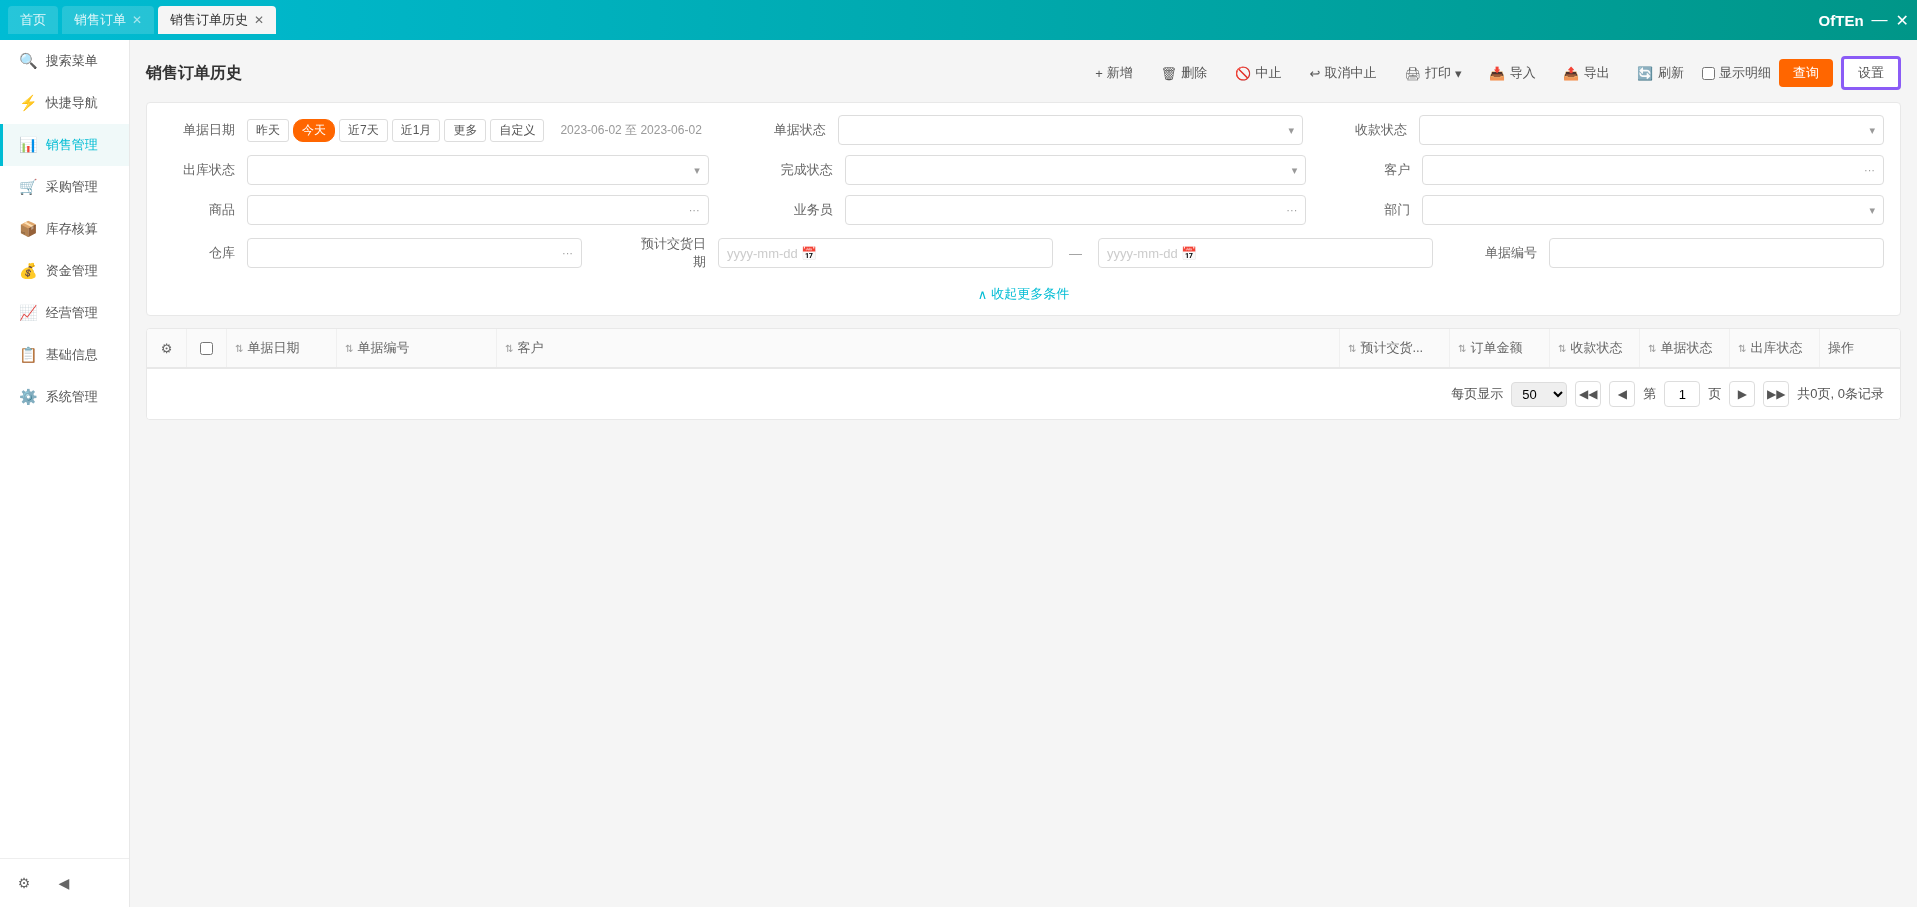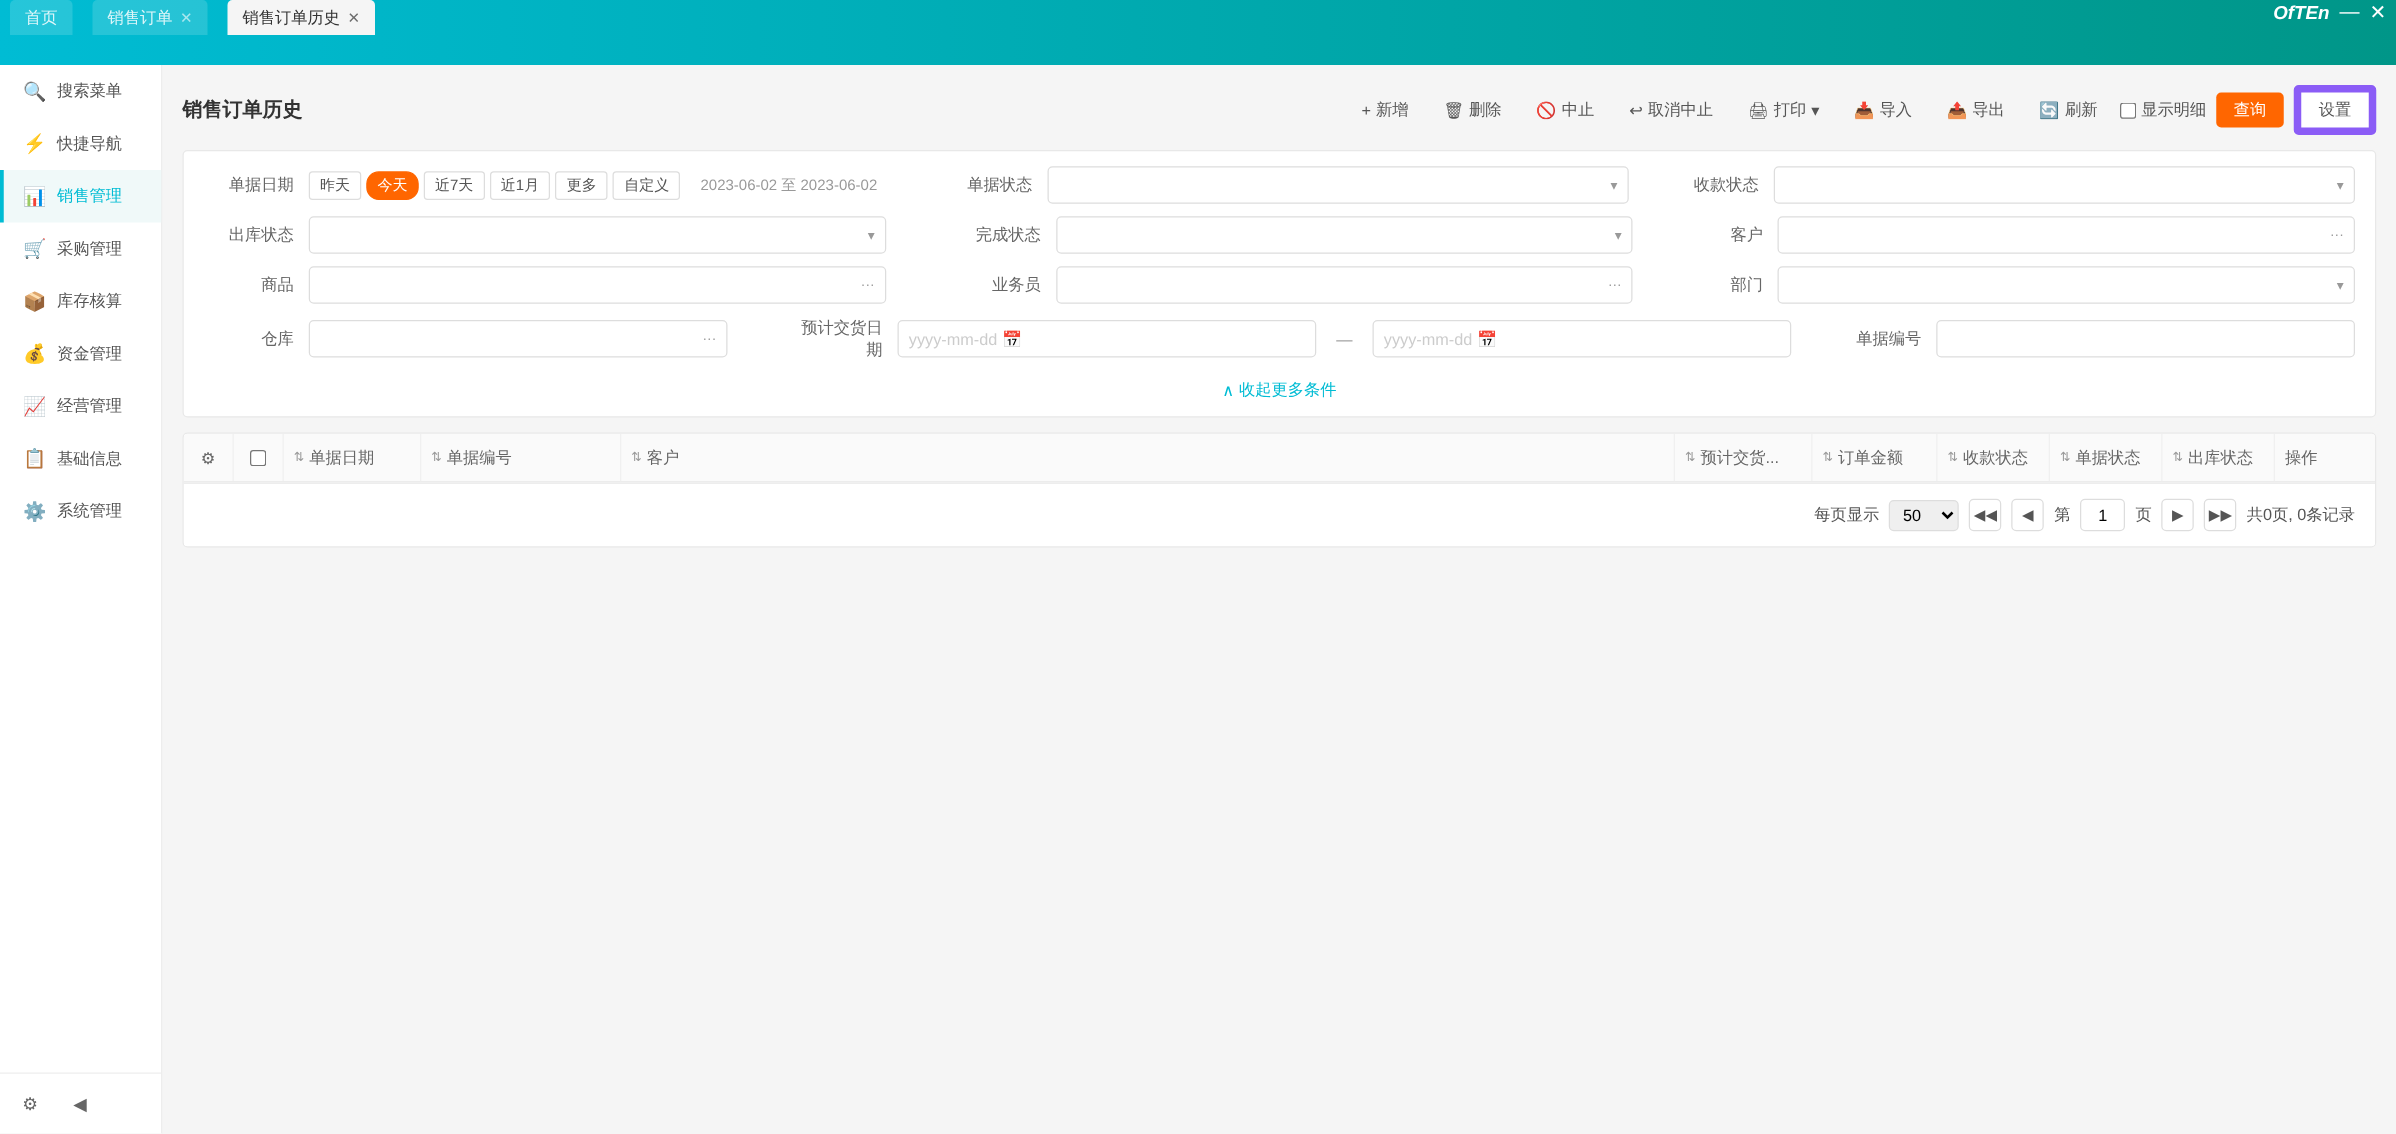--- a/index.html
+++ b/index.html
@@ -1,25 +1,25 @@
 <!DOCTYPE html>
 <html><head>
   <meta charset="utf-8">
   <style>
     * { box-sizing: border-box; margin: 0; padding: 0; }
     body { font-family: 'Microsoft YaHei', Arial, sans-serif; font-size: 13px; background: #f5f5f5; display: flex; flex-direction: column; height: 100vh; overflow: hidden; }
 
     
     .top-bar {
-      height: 52px;
+      height: 40px;
       background: linear-gradient(to right, #00bcd4, #009688);
       display: flex;
-      align-items: flex-start;
+      align-items: center;
       padding: 0 8px;
-      gap: 16px;
+      gap: 4px;
       flex-shrink: 0;
     }
     .tab-item {
       height: 28px;
       padding: 0 12px;
       border-radius: 4px 4px 0 0;
       display: flex;
       align-items: center;
       gap: 6px;
       cursor: pointer;
@@ -134,21 +134,21 @@
       color: white;
       border: none;
       border-radius: 4px;
       padding: 5px 14px;
       cursor: pointer;
       font-size: 13px;
     }
     .toolbar-btn-set {
       background: white;
       color: #555;
-      border: 6px solid #8b5cf6;
+      border: 3px solid #8b5cf6;
       border-radius: 4px;
       padding: 5px 14px;
       cursor: pointer;
       font-size: 13px;
     }
     .checkbox-label {
       display: flex;
       align-items: center;
       gap: 4px;
       font-size: 13px;
@@ -364,21 +364,21 @@
   </div>
   <div class="tab-item">
     <span>销售订单</span>
     <span class="tab-close">✕</span>
   </div>
   <div class="tab-item active">
     <span>销售订单历史</span>
     <span class="tab-close">✕</span>
   </div>
   <div class="top-bar-right">
-    <span style="font-style:italic;font-weight:bold;font-size:15px;">OfTEn</span>
+    <span style="font-weight:bold;font-size:15px;">OfTEn</span>
     <span style="color:white;cursor:pointer;font-size:16px;">—</span>
     <span style="color:white;cursor:pointer;font-size:16px;">✕</span>
   </div>
 </div>
 
 <div class="main-layout">
 
   <div class="sidebar">
     <div class="sidebar-item">
       <span class="sidebar-icon">🔍</span>

